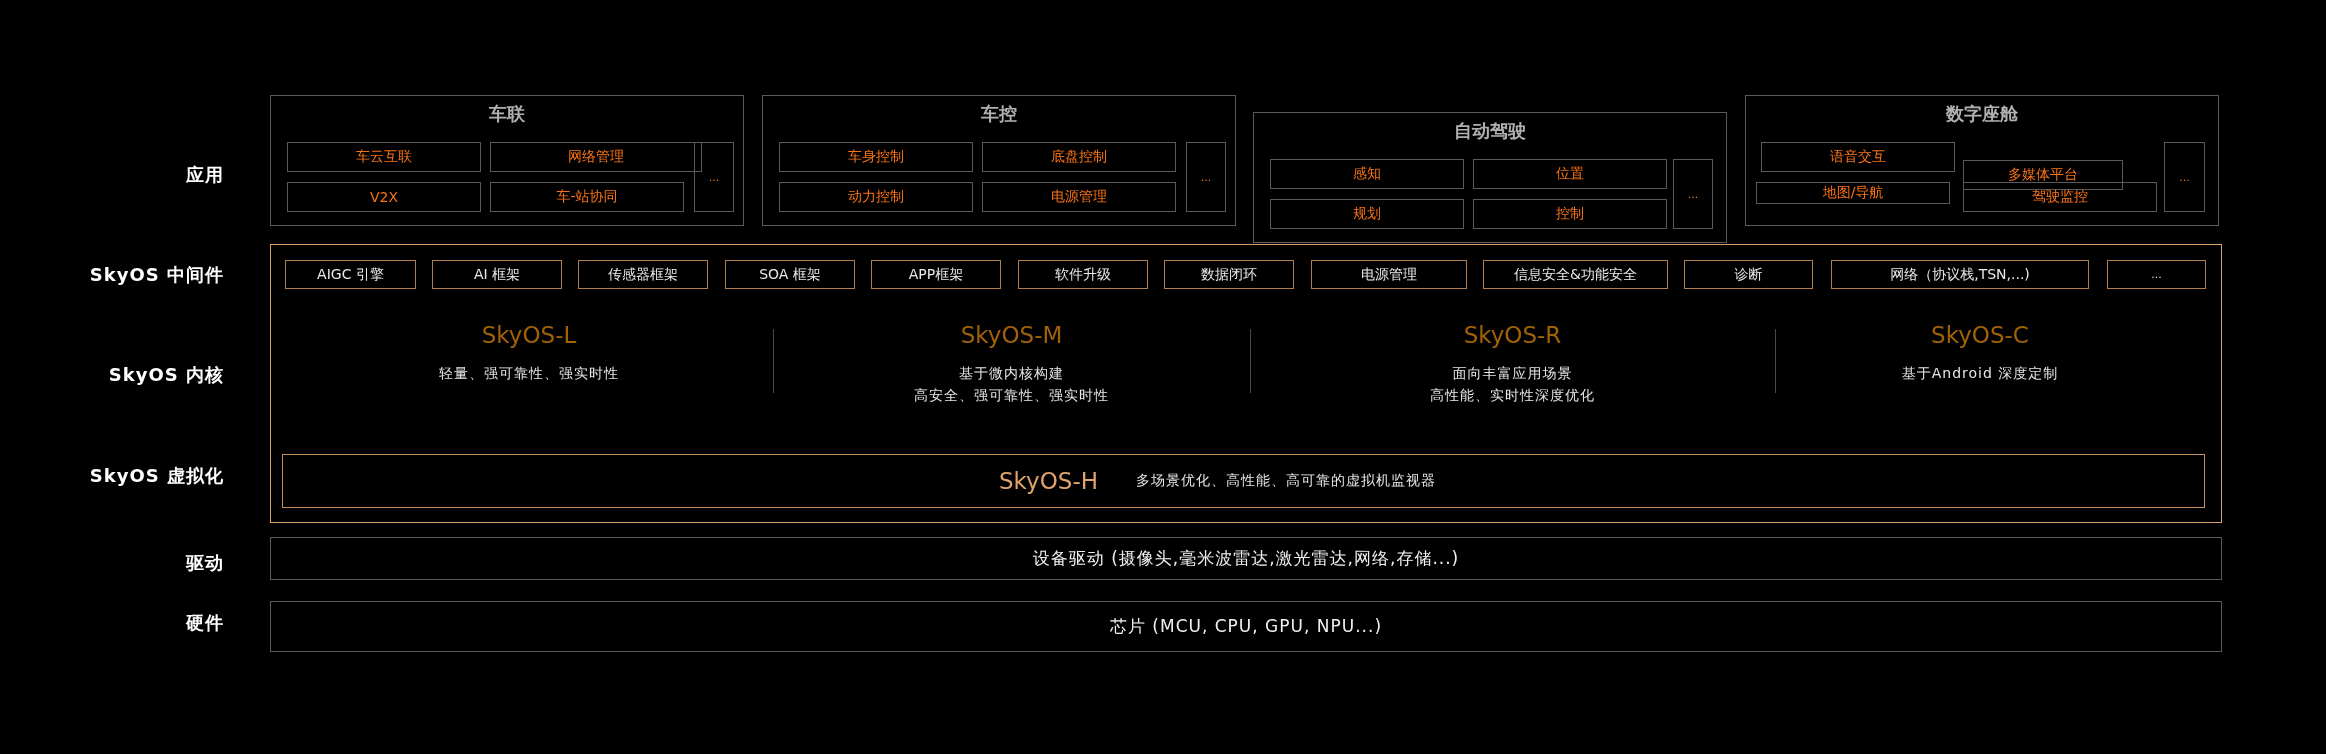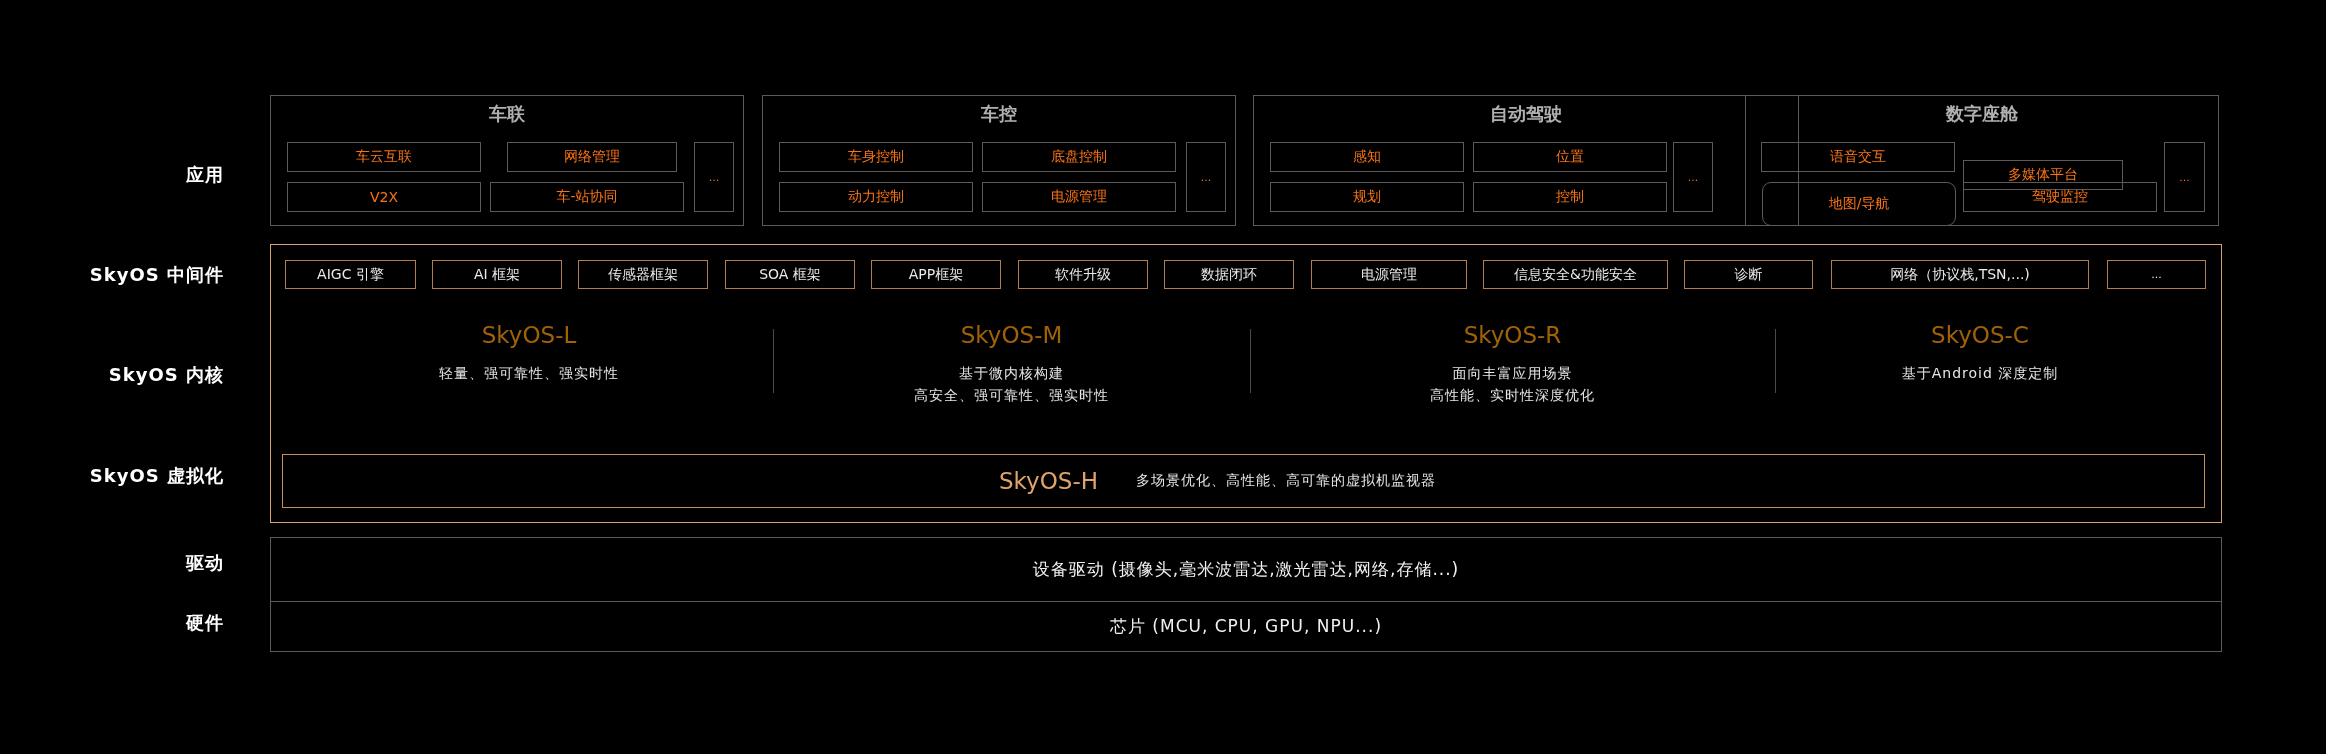--- a/index.html
+++ b/index.html
@@ -25,49 +25,49 @@
 <div class="rowlabel" style="top:163px;">应用</div>
 <div class="rowlabel" style="top:263px;">SkyOS 中间件</div>
 <div class="rowlabel" style="top:363px;">SkyOS 内核</div>
 <div class="rowlabel" style="top:464px;">SkyOS 虚拟化</div>
 <div class="rowlabel" style="top:551px;">驱动</div>
 <div class="rowlabel" style="top:611px;">硬件</div>
 
 <div class="abs grey" style="left:270px;top:95px;width:474px;height:131px;">
   <div class="group-title">车联</div>
   <div class="cell" style="left:16px;top:46px;width:194px;height:30px;">车云互联</div>
-  <div class="cell" style="left:236px;top:46px;width:170px;height:30px;">网络管理</div>
+  <div class="cell" style="left:219px;top:46px;width:212px;height:30px;">网络管理</div>
   <div class="cell" style="left:16px;top:86px;width:194px;height:30px;">V2X</div>
   <div class="cell" style="left:219px;top:86px;width:194px;height:30px;">车-站协同</div>
   <div class="cell" style="left:423px;top:46px;width:40px;height:70px;font-size:11px;">...</div>
 </div>
 
 <div class="abs grey" style="left:762px;top:95px;width:474px;height:131px;">
   <div class="group-title">车控</div>
   <div class="cell" style="left:16px;top:46px;width:194px;height:30px;">车身控制</div>
   <div class="cell" style="left:219px;top:46px;width:194px;height:30px;">底盘控制</div>
   <div class="cell" style="left:16px;top:86px;width:194px;height:30px;">动力控制</div>
   <div class="cell" style="left:219px;top:86px;width:194px;height:30px;">电源管理</div>
   <div class="cell" style="left:423px;top:46px;width:40px;height:70px;font-size:11px;">...</div>
 </div>
 
-<div class="abs grey" style="left:1253px;top:95px;width:546px;height:131px;">
+<div class="abs grey" style="left:1253px;top:112px;width:474px;height:131px;">
   <div class="group-title">自动驾驶</div>
   <div class="cell" style="left:16px;top:46px;width:194px;height:30px;">感知</div>
   <div class="cell" style="left:219px;top:46px;width:194px;height:30px;">位置</div>
   <div class="cell" style="left:16px;top:86px;width:194px;height:30px;">规划</div>
   <div class="cell" style="left:219px;top:86px;width:194px;height:30px;">控制</div>
   <div class="cell" style="left:419px;top:46px;width:40px;height:70px;font-size:11px;">...</div>
 </div>
 
 <div class="abs grey" style="left:1745px;top:95px;width:474px;height:131px;">
   <div class="group-title">数字座舱</div>
   <div class="cell" style="left:15px;top:46px;width:194px;height:30px;">语音交互</div>
   <div class="cell" style="left:217px;top:64px;width:160px;height:30px;text-align:center;">多媒体平台</div>
-  <div class="cell" style="left:16px;top:86px;width:194px;height:44px;border-radius:9px;">地图/导航</div>
+  <div class="cell" style="left:10px;top:86px;width:194px;height:22px;">地图/导航</div>
   <div class="cell" style="left:217px;top:86px;width:194px;height:30px;">驾驶监控</div>
   <div class="cell" style="left:418px;top:46px;width:41px;height:70px;font-size:11px;">...</div>
 </div>
 
 <div class="abs gold-bright" style="left:270px;top:244px;width:1952px;height:279px;"></div>
 
 <div class="mw" style="left:285px;width:131px;">AIGC 引擎</div>
 <div class="mw" style="left:432px;width:130px;">AI 框架</div>
 <div class="mw" style="left:578px;width:130px;">传感器框架</div>
 <div class="mw" style="left:725px;width:130px;">SOA 框架</div>
@@ -98,15 +98,15 @@
 <div class="kernel" style="left:1775px;width:410px;">
   <div class="kname">SkyOS-C</div>
   <div class="kdesc">基于Android 深度定制</div>
 </div>
 
 <div class="abs gold" style="left:282px;top:454px;width:1923px;height:54px;display:flex;align-items:center;justify-content:center;">
   <span style="font-size:23px;color:#e0a46b;margin-right:38px;margin-left:8px;">SkyOS-H</span>
   <span style="font-size:14px;color:#e6e6e6;letter-spacing:1px;margin-right:60px;">多场景优化、高性能、高可靠的虚拟机监视器</span>
 </div>
 
-<div class="abs grey bar" style="left:270px;top:537px;width:1952px;height:65px;">设备驱动 (摄像头,毫米波雷达,激光雷达,网络,存储...)</div>
+<div class="abs grey bar" style="left:270px;top:537px;width:1952px;height:43px;">设备驱动 (摄像头,毫米波雷达,激光雷达,网络,存储...)</div>
 
 <div class="abs grey bar" style="left:270px;top:601px;width:1952px;height:51px;">芯片 (MCU, CPU, GPU, NPU...)</div>
 
 </body></html>

